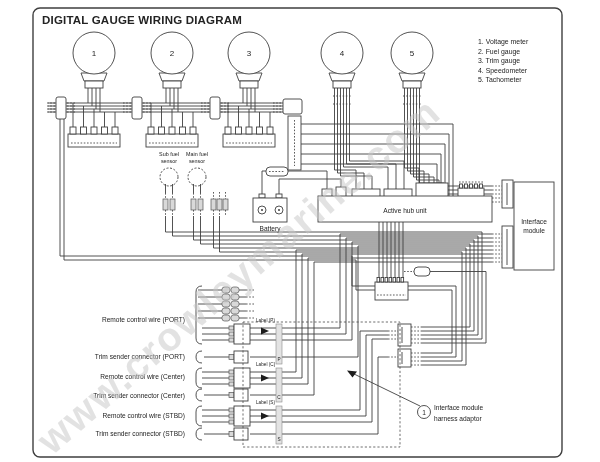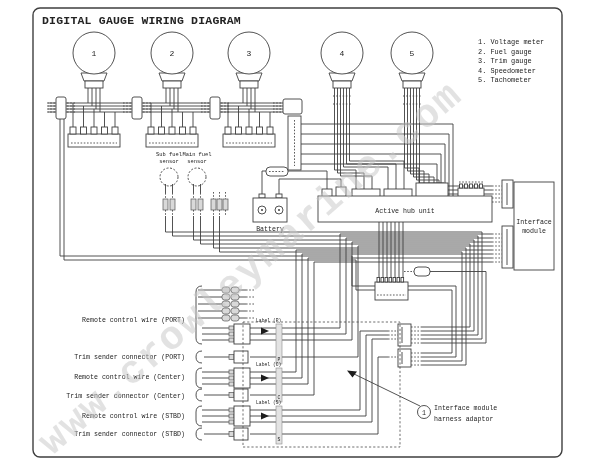--- a/index.html
+++ b/index.html
@@ -1,17 +1,17 @@
 <!DOCTYPE html>
 <html><head>
 <meta charset="utf-8">
 <style>
   html,body{margin:0;padding:0;background:#ffffff;}
   #stage{position:relative;width:600px;height:462px;background:#ffffff;overflow:hidden;
-         font-family:Liberation Mono, monospace;}
+         font-family:Liberation Sans, sans-serif;}
   svg{display:block}
   .w{stroke:#3f3f3f;stroke-width:.9;fill:none}
   .wd{stroke:#4a4a4a;stroke-width:.9;fill:none;stroke-dasharray:1.6,1.6}
   .box{fill:#ffffff;stroke:#3f3f3f;stroke-width:.9}
   .boxg{fill:#d9d9d9;stroke:#555;stroke-width:.7}
   .sleeve{fill:#e3e3e3;stroke:#8a8a8a;stroke-width:.6}
   .dashbox{fill:none;stroke:#4a4a4a;stroke-width:.8;stroke-dasharray:2.2,2}
   .tri{fill:#1c1c1c}
   text{fill:#232323}
   .t-title{font-size:11.5px;font-weight:bold;letter-spacing:.2px}

